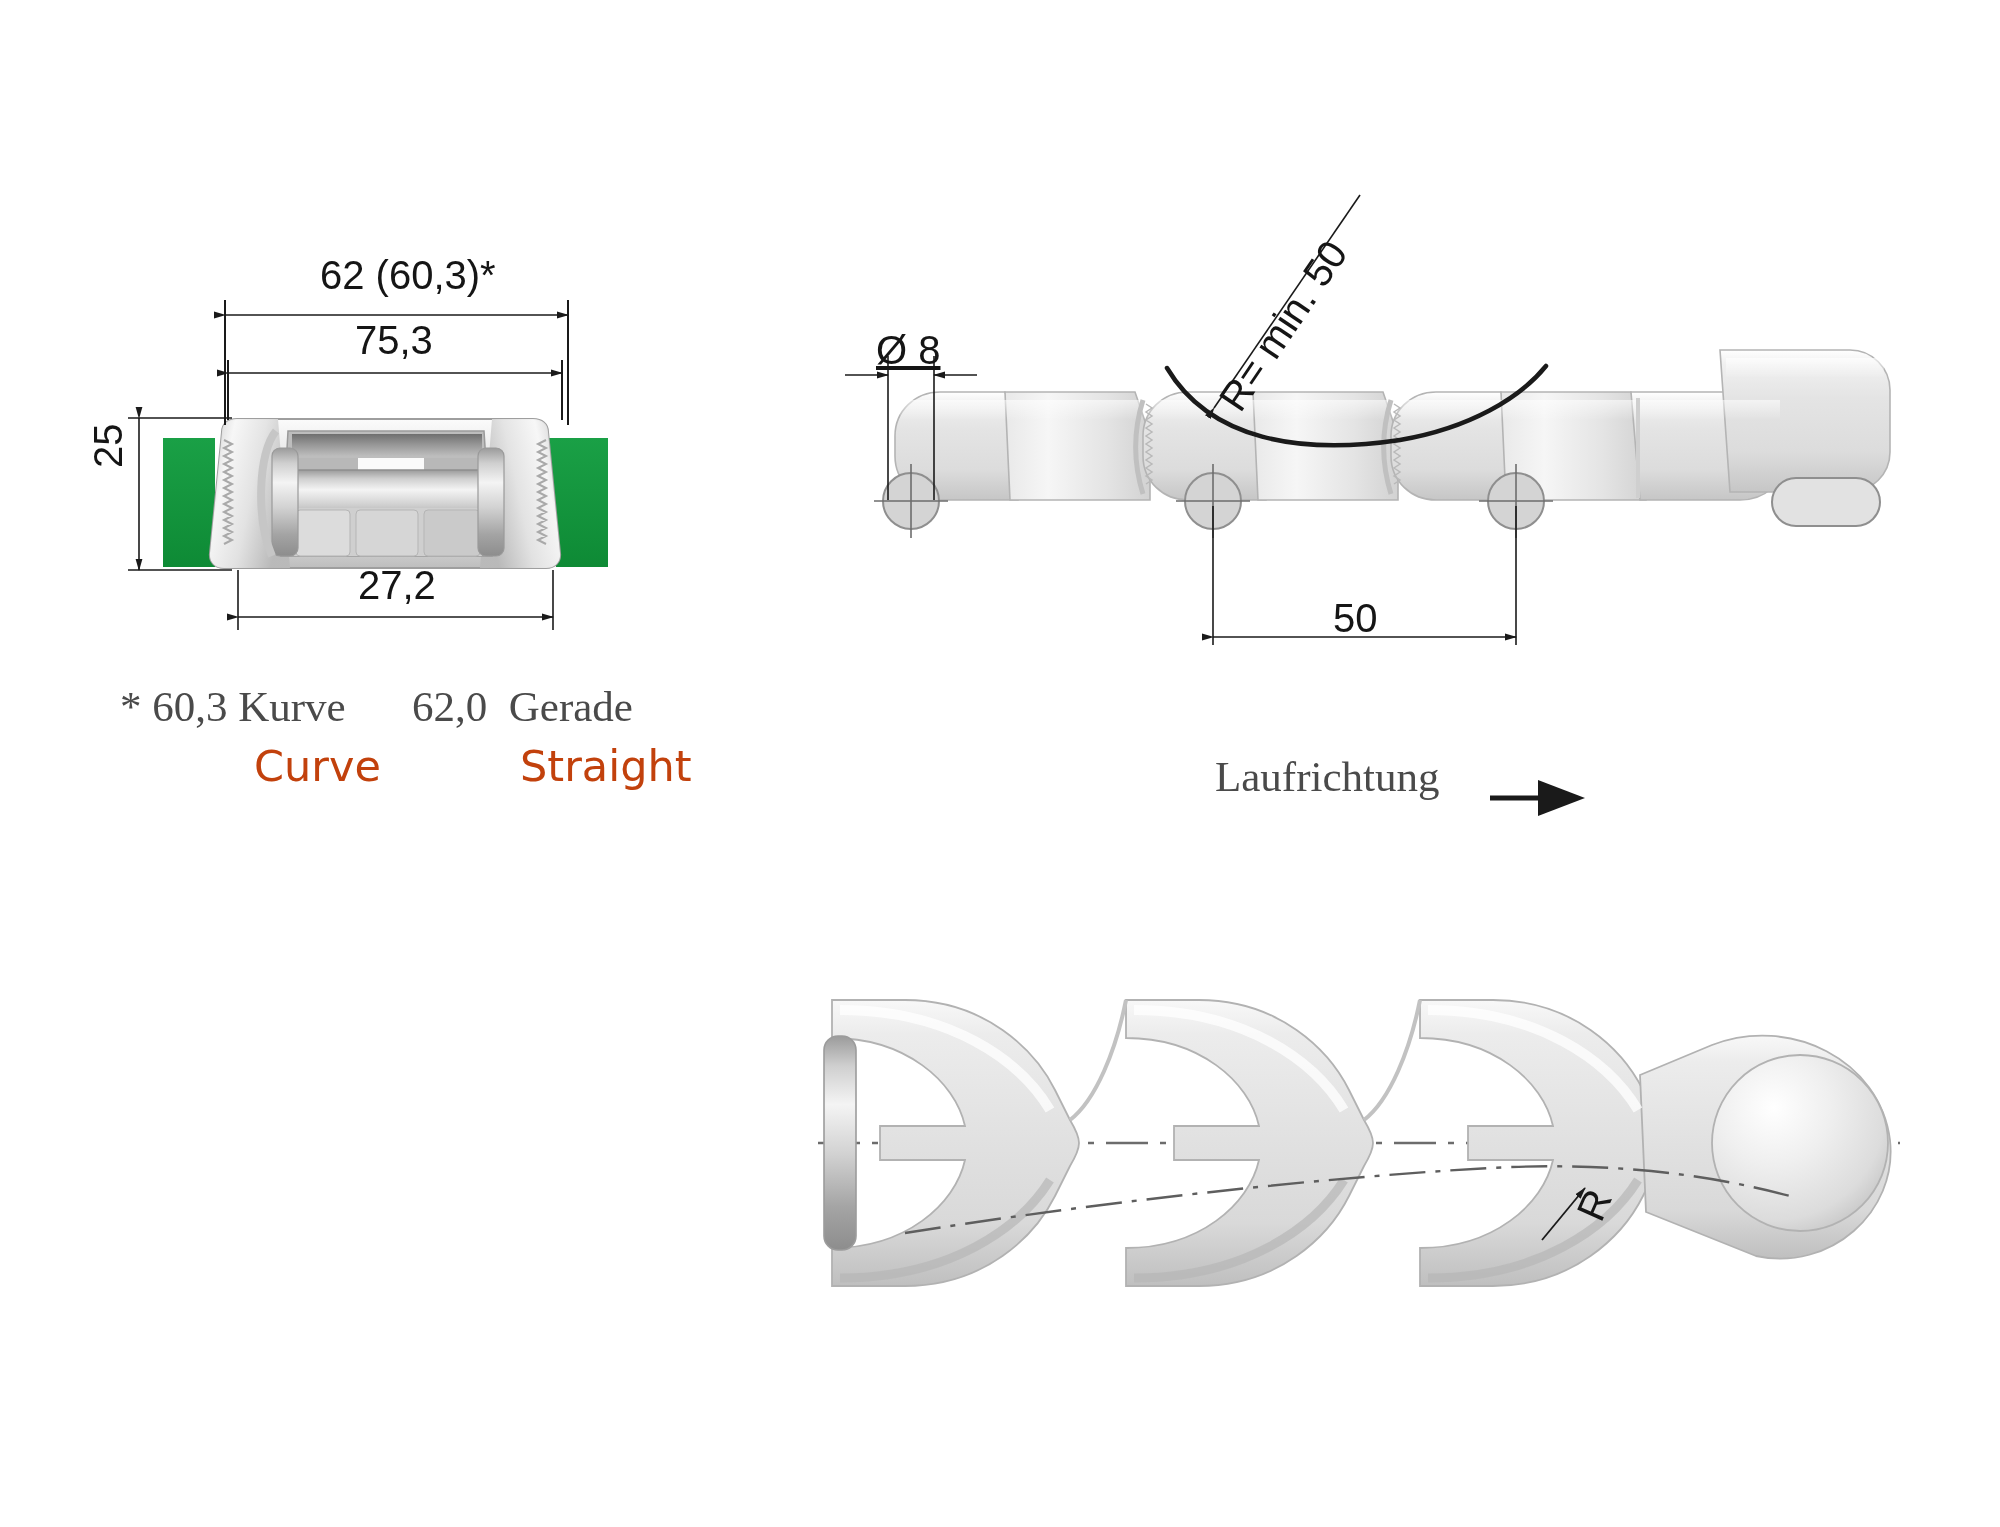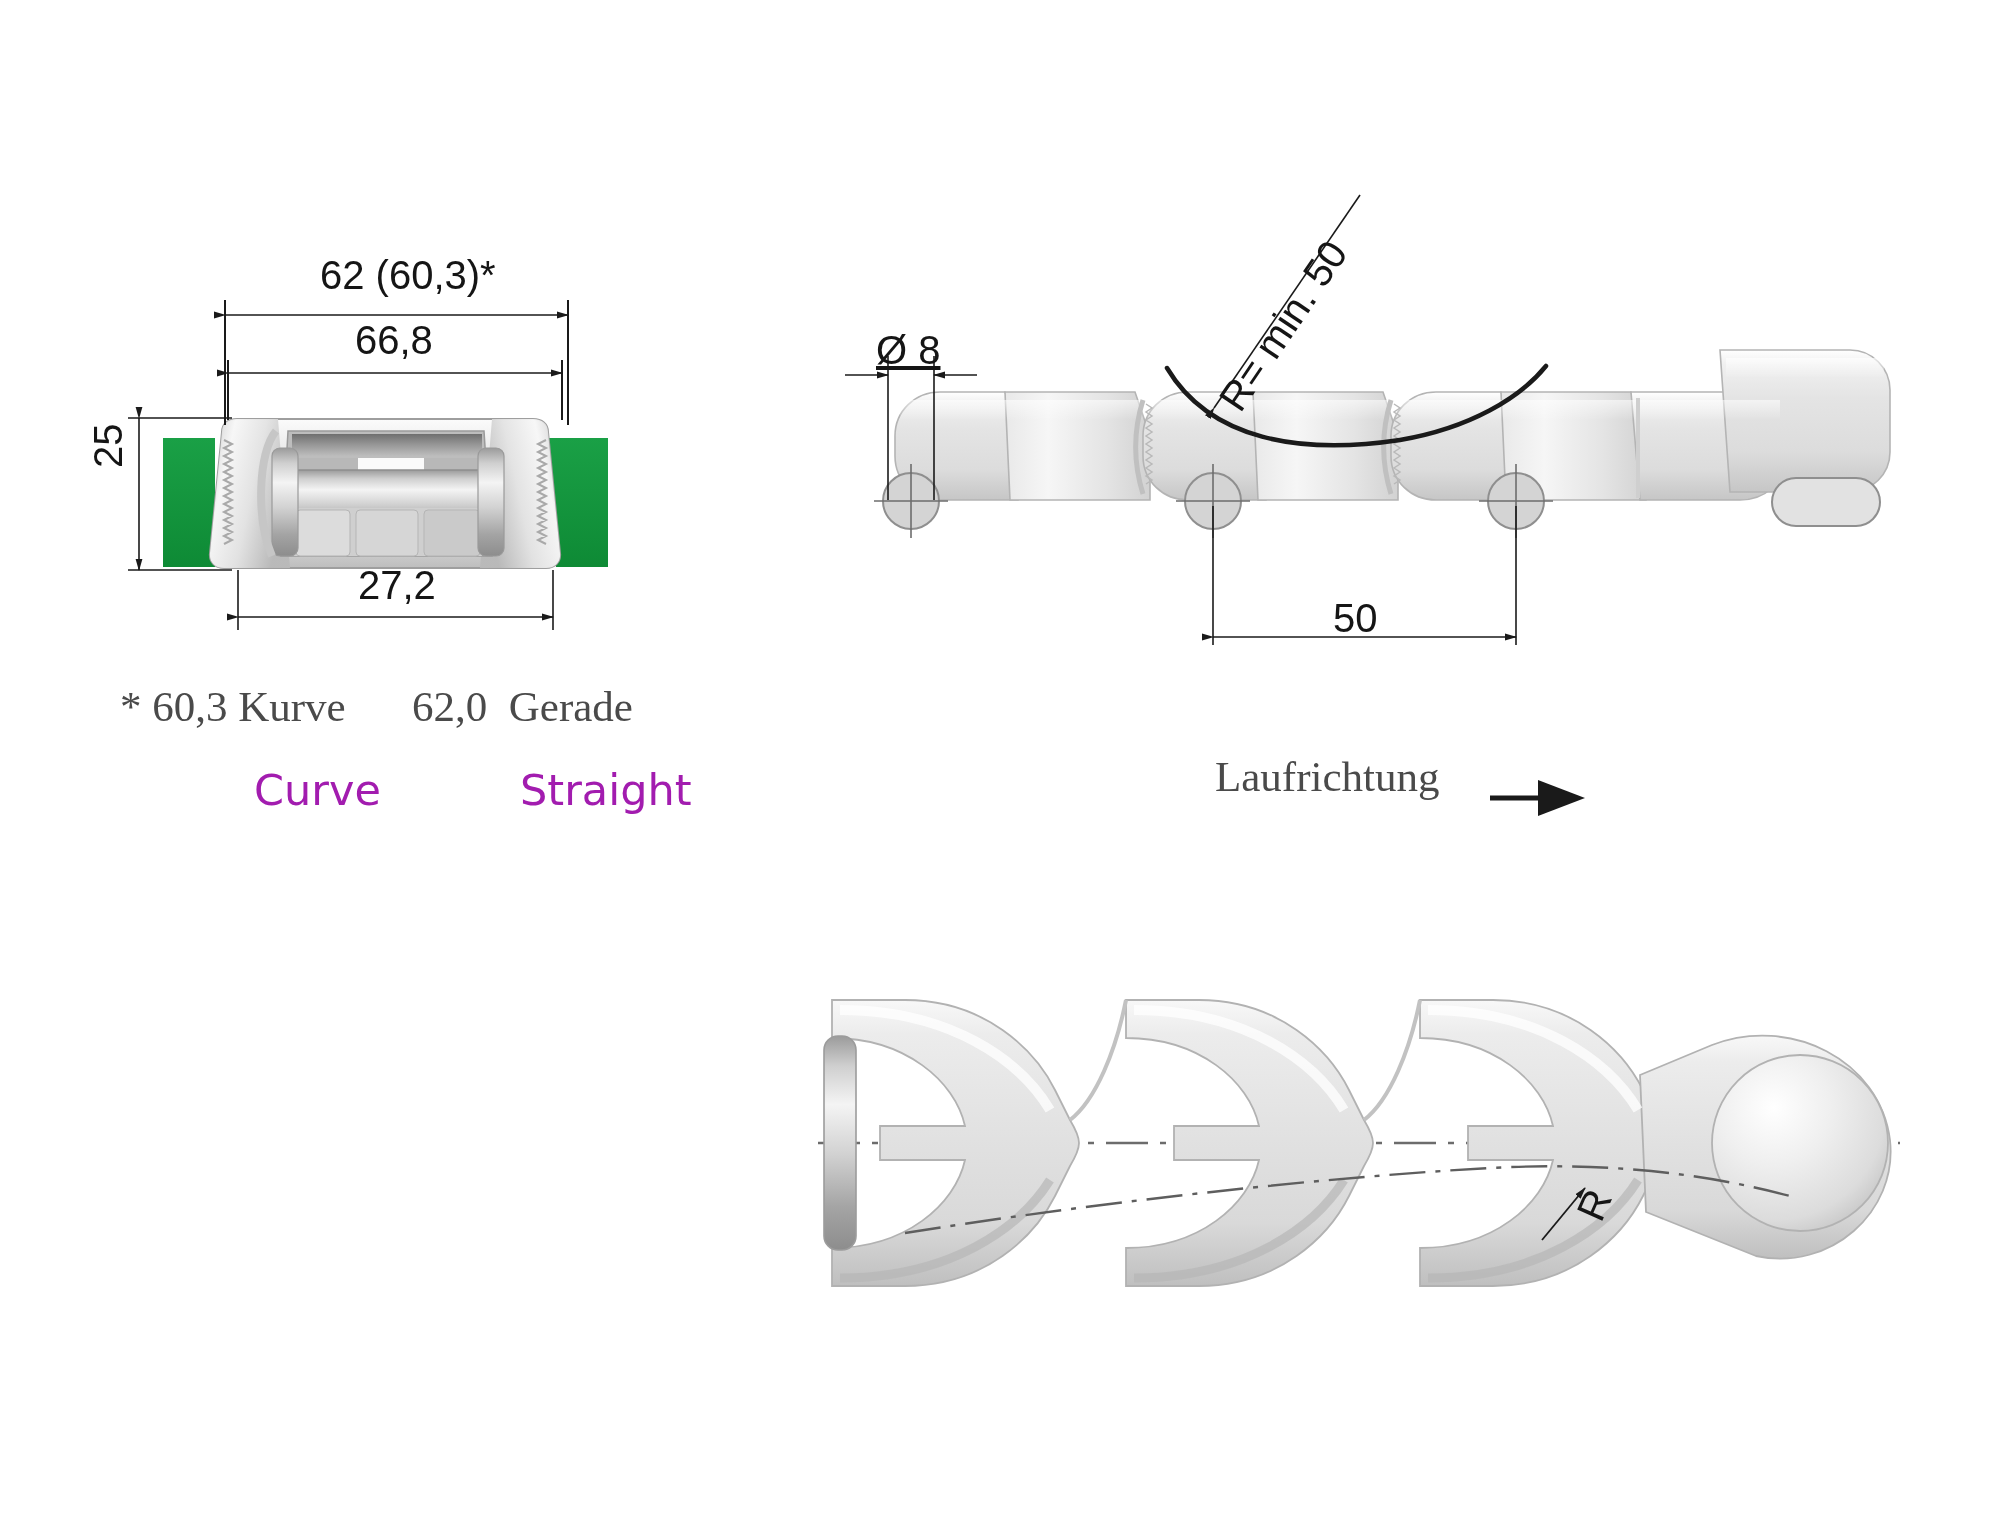--- a/index.html
+++ b/index.html
@@ -42,23 +42,22 @@
   }
   .legend-de {
     font-family: Liberation Serif, serif;
     font-size: 43px;
     color: #4a4a4a;
     font-weight: 400;
   }
   .legend-en {
     font-family: "DejaVu Sans", sans-serif;
     font-size: 43px;
-    color: #a21caf;
+    color: #c2410c;
     font-weight: 400;
-    margin-top: 24px;
   }
   .rot-label {
     font-family: "Liberation Sans", sans-serif;
     font-size: 40px;
     color: #151515;
     transform-origin: 0 0;
   }
 </style>
 </head>
 <body>
@@ -390,21 +389,21 @@
     </g>
 
     <g>
       <line x1="1490" y1="798" x2="1545" y2="798" stroke="#1a1a1a" stroke-width="5"></line>
       <path d="M1538,780 L1585,798 L1538,816 Z" fill="#1a1a1a"></path>
     </g>
   </svg>
 
   <div class="txt dim-text" style="left:320px; top:255px;">62 (60,3)*</div>
 
-  <div class="txt dim-text" style="left:355px; top:320px;">66,8</div>
+  <div class="txt dim-text" style="left:355px; top:320px;">75,3</div>
 
   <div class="txt dim-text" style="left:88px; top:468px; transform:rotate(-90deg); transform-origin:0 0;">25</div>
 
   <div class="txt dim-text" style="left:358px; top:565px;">27,2</div>
 
   <div class="txt legend-de" style="left:120px; top:685px;">* 60,3 Kurve</div>
   <div class="txt legend-de" style="left:412px; top:685px;">62,0  Gerade</div>
   <div class="txt legend-en" style="left:254px; top:745px;">Curve</div>
   <div class="txt legend-en" style="left:520px; top:745px;">Straight</div>
 

